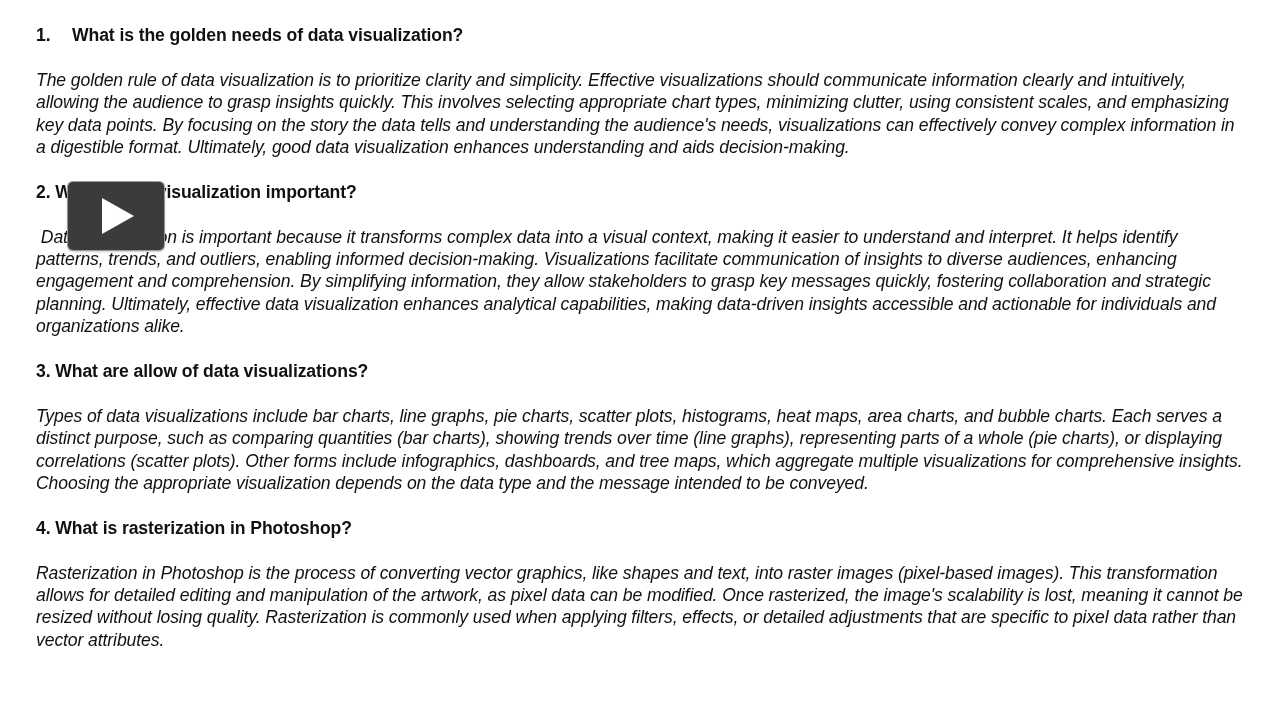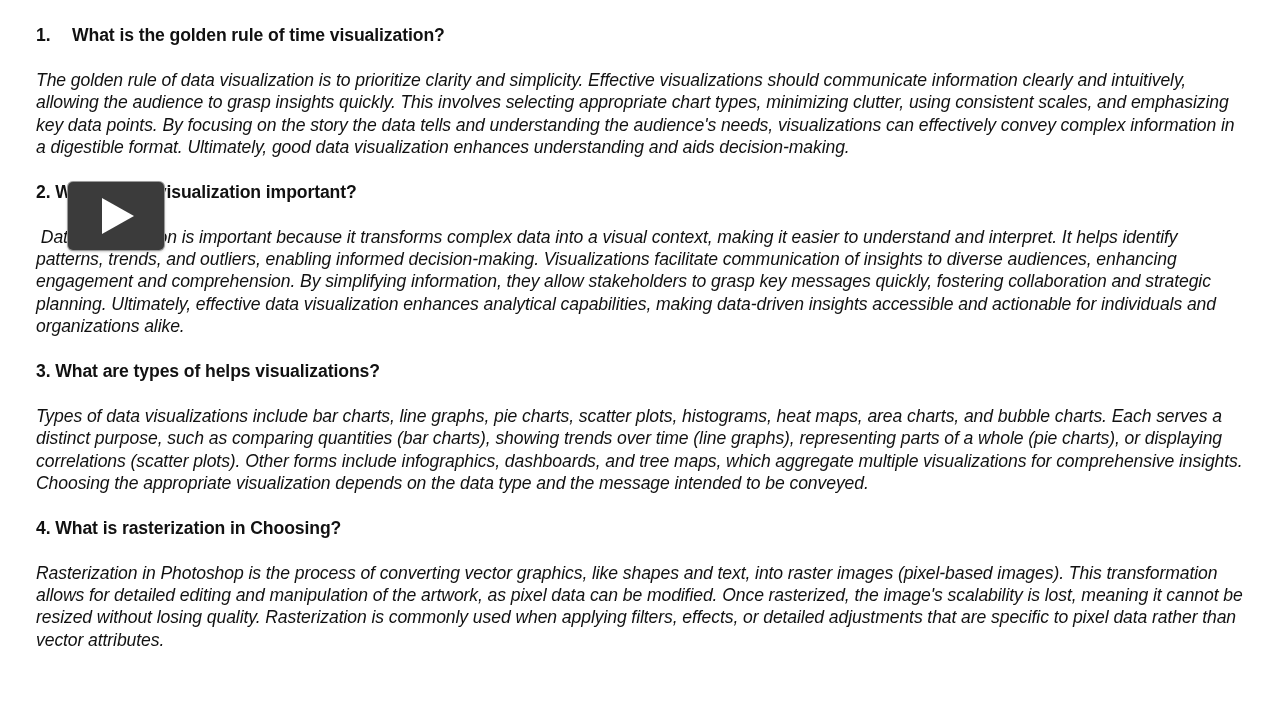--- a/index.html
+++ b/index.html
@@ -55,36 +55,36 @@
       left: 32px;
       top: 14px;
     }
   </style>
 </head>
 <body>
 
 <div class="doc">
 
   <section>
-    <h2 class="q-heading"><span class="num-wide">1.</span><span>What is the golden rule of time visualization?</span></h2>
+    <h2 class="q-heading"><span class="num-wide">1.</span><span>What is the golden needs of data visualization?</span></h2>
     <p class="q-answer">The golden rule of data visualization is to prioritize clarity and simplicity. Effective visualizations should communicate information clearly and intuitively, allowing the audience to grasp insights quickly. This involves selecting appropriate chart types, minimizing clutter, using consistent scales, and emphasizing key data points. By focusing on the story the data tells and understanding the audience's needs, visualizations can effectively convey complex information in a digestible format. Ultimately, good data visualization enhances understanding and aids decision-making.</p>
   </section>
 
   <section>
     <h2 class="q-heading"><span>2.</span> <span>Why is data visualization important?</span></h2>
     <p class="q-answer" style="white-space: pre-wrap;"> Data visualization is important because it transforms complex data into a visual context, making it easier to understand and interpret. It helps identify patterns, trends, and outliers, enabling informed decision-making. Visualizations facilitate communication of insights to diverse audiences, enhancing engagement and comprehension. By simplifying information, they allow stakeholders to grasp key messages quickly, fostering collaboration and strategic planning. Ultimately, effective data visualization enhances analytical capabilities, making data-driven insights accessible and actionable for individuals and organizations alike.</p>
   </section>
 
   <section>
-    <h2 class="q-heading"><span>3.</span> <span>What are types of helps visualizations?</span></h2>
+    <h2 class="q-heading"><span>3.</span> <span>What are allow of data visualizations?</span></h2>
     <p class="q-answer">Types of data visualizations include bar charts, line graphs, pie charts, scatter plots, histograms, heat maps, area charts, and bubble charts. Each serves a distinct purpose, such as comparing quantities (bar charts), showing trends over time (line graphs), representing parts of a whole (pie charts), or displaying correlations (scatter plots). Other forms include infographics, dashboards, and tree maps, which aggregate multiple visualizations for comprehensive insights. Choosing the appropriate visualization depends on the data type and the message intended to be conveyed.</p>
   </section>
 
   <section>
-    <h2 class="q-heading"><span>4.</span> <span>What is rasterization in Choosing?</span></h2>
+    <h2 class="q-heading"><span>4.</span> <span>What is rasterization in Photoshop?</span></h2>
     <p class="q-answer">Rasterization in Photoshop is the process of converting vector graphics, like shapes and text, into raster images (pixel-based images). This transformation allows for detailed editing and manipulation of the artwork, as pixel data can be modified. Once rasterized, the image's scalability is lost, meaning it cannot be resized without losing quality. Rasterization is commonly used when applying filters, effects, or detailed adjustments that are specific to pixel data rather than vector attributes.</p>
   </section>
 
 </div>
 
 <div class="play-overlay">
   <svg width="36" height="40" viewBox="0 0 36 40">
     <polygon points="2,2 34,20 2,38" fill="#ffffff"></polygon>
   </svg>
 </div>

